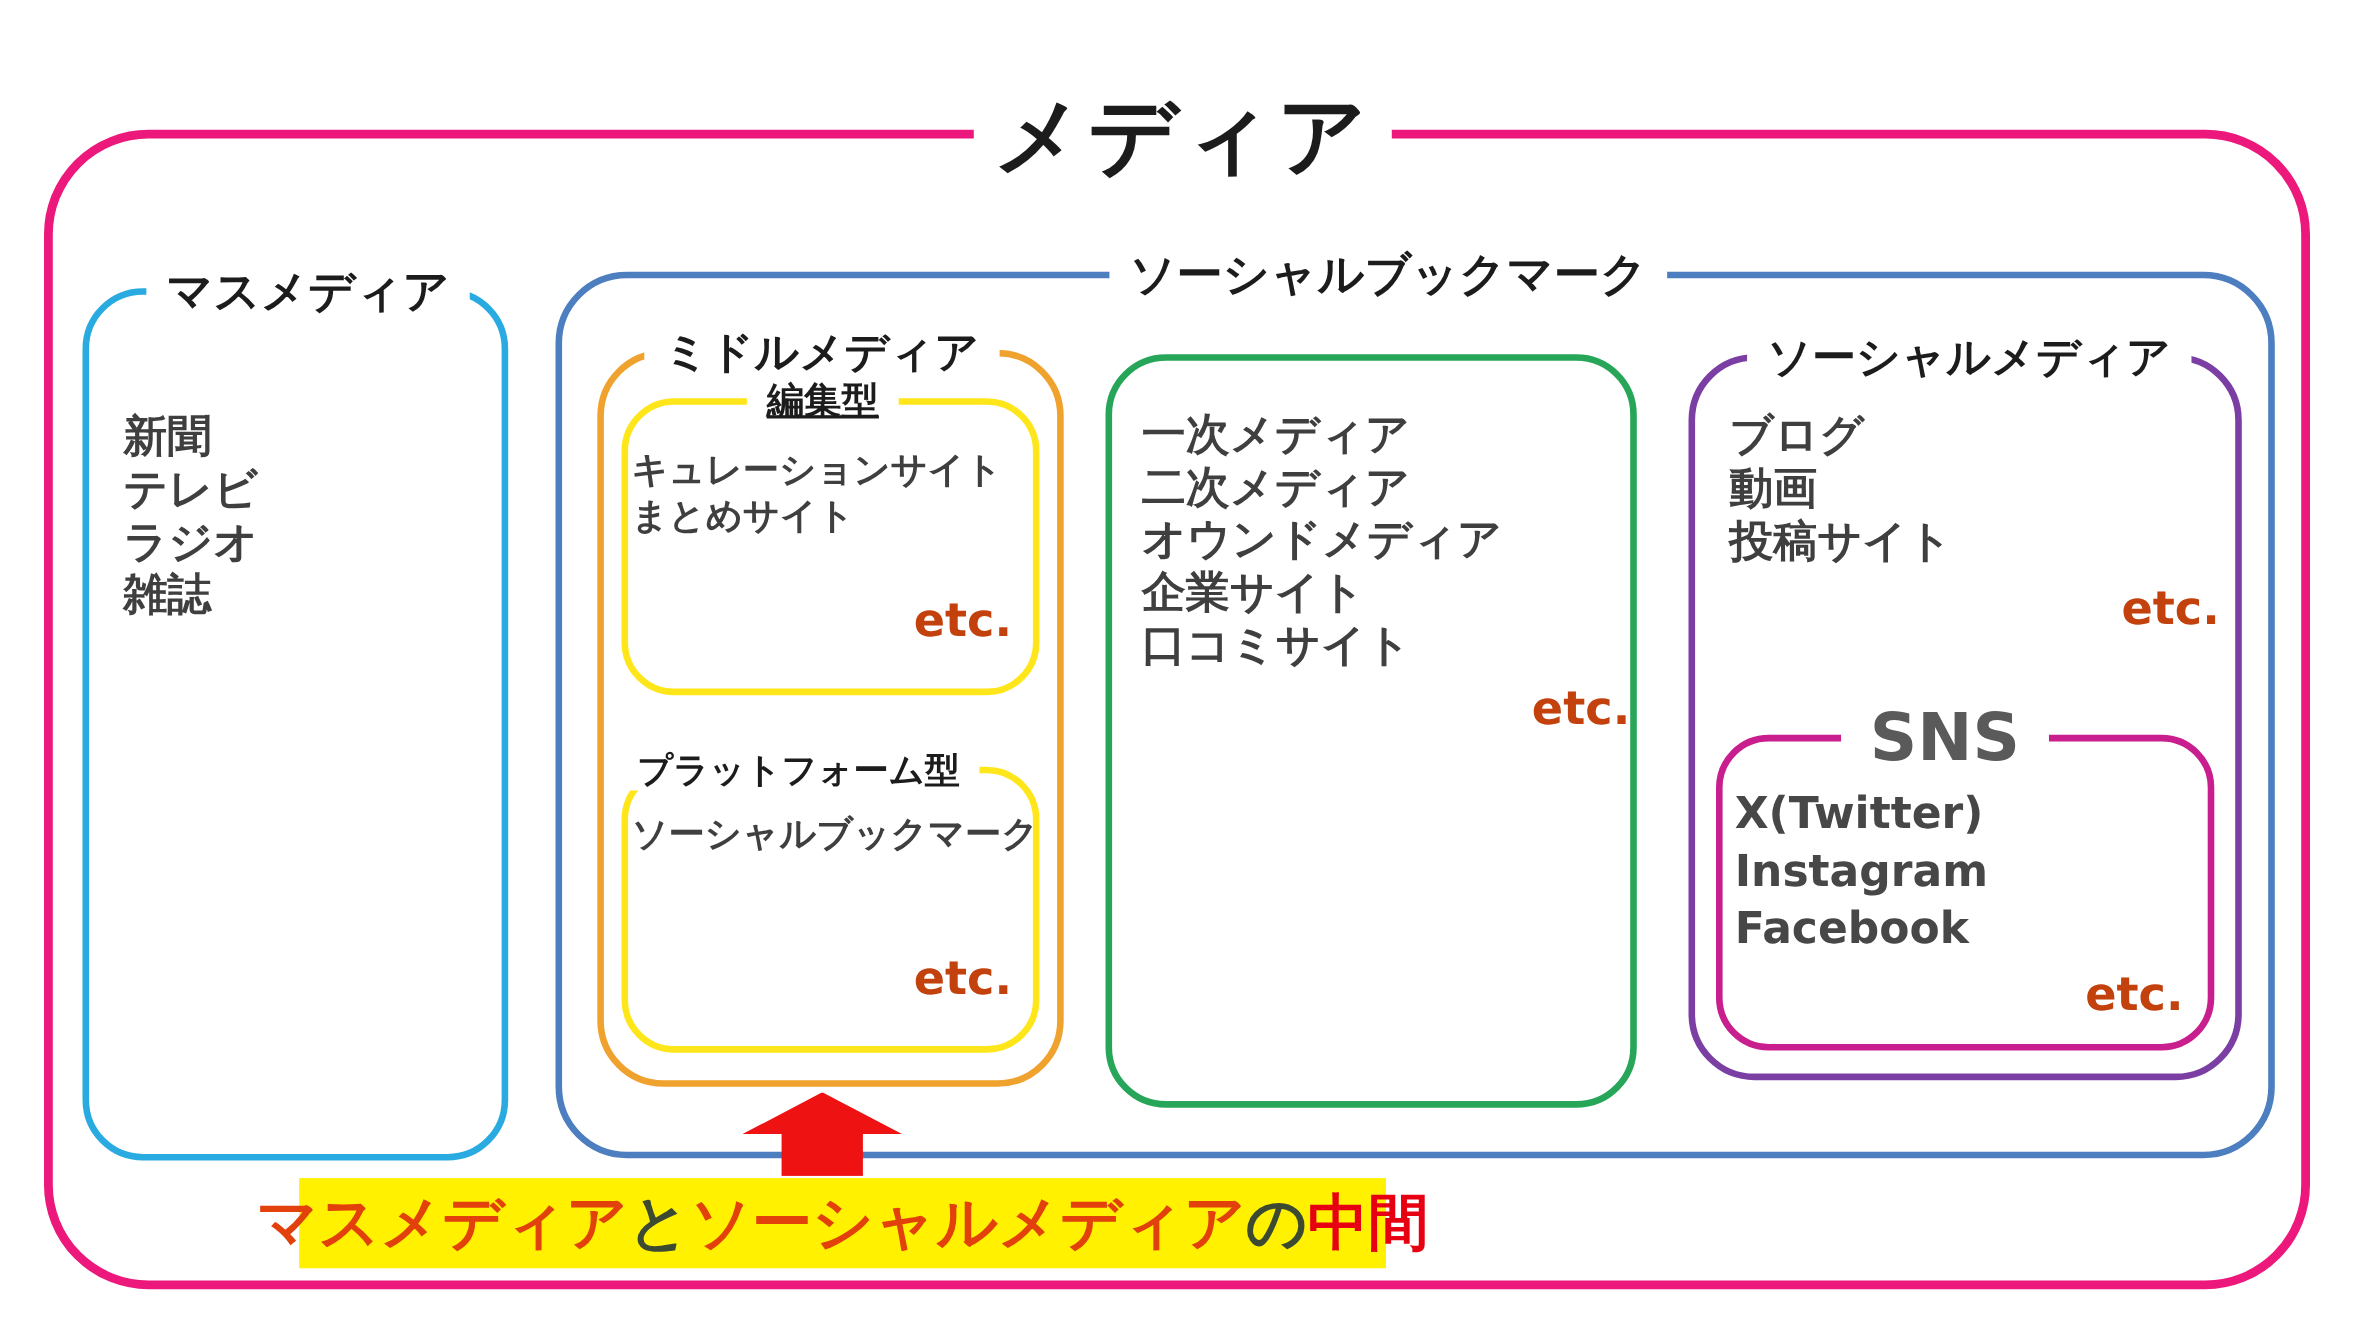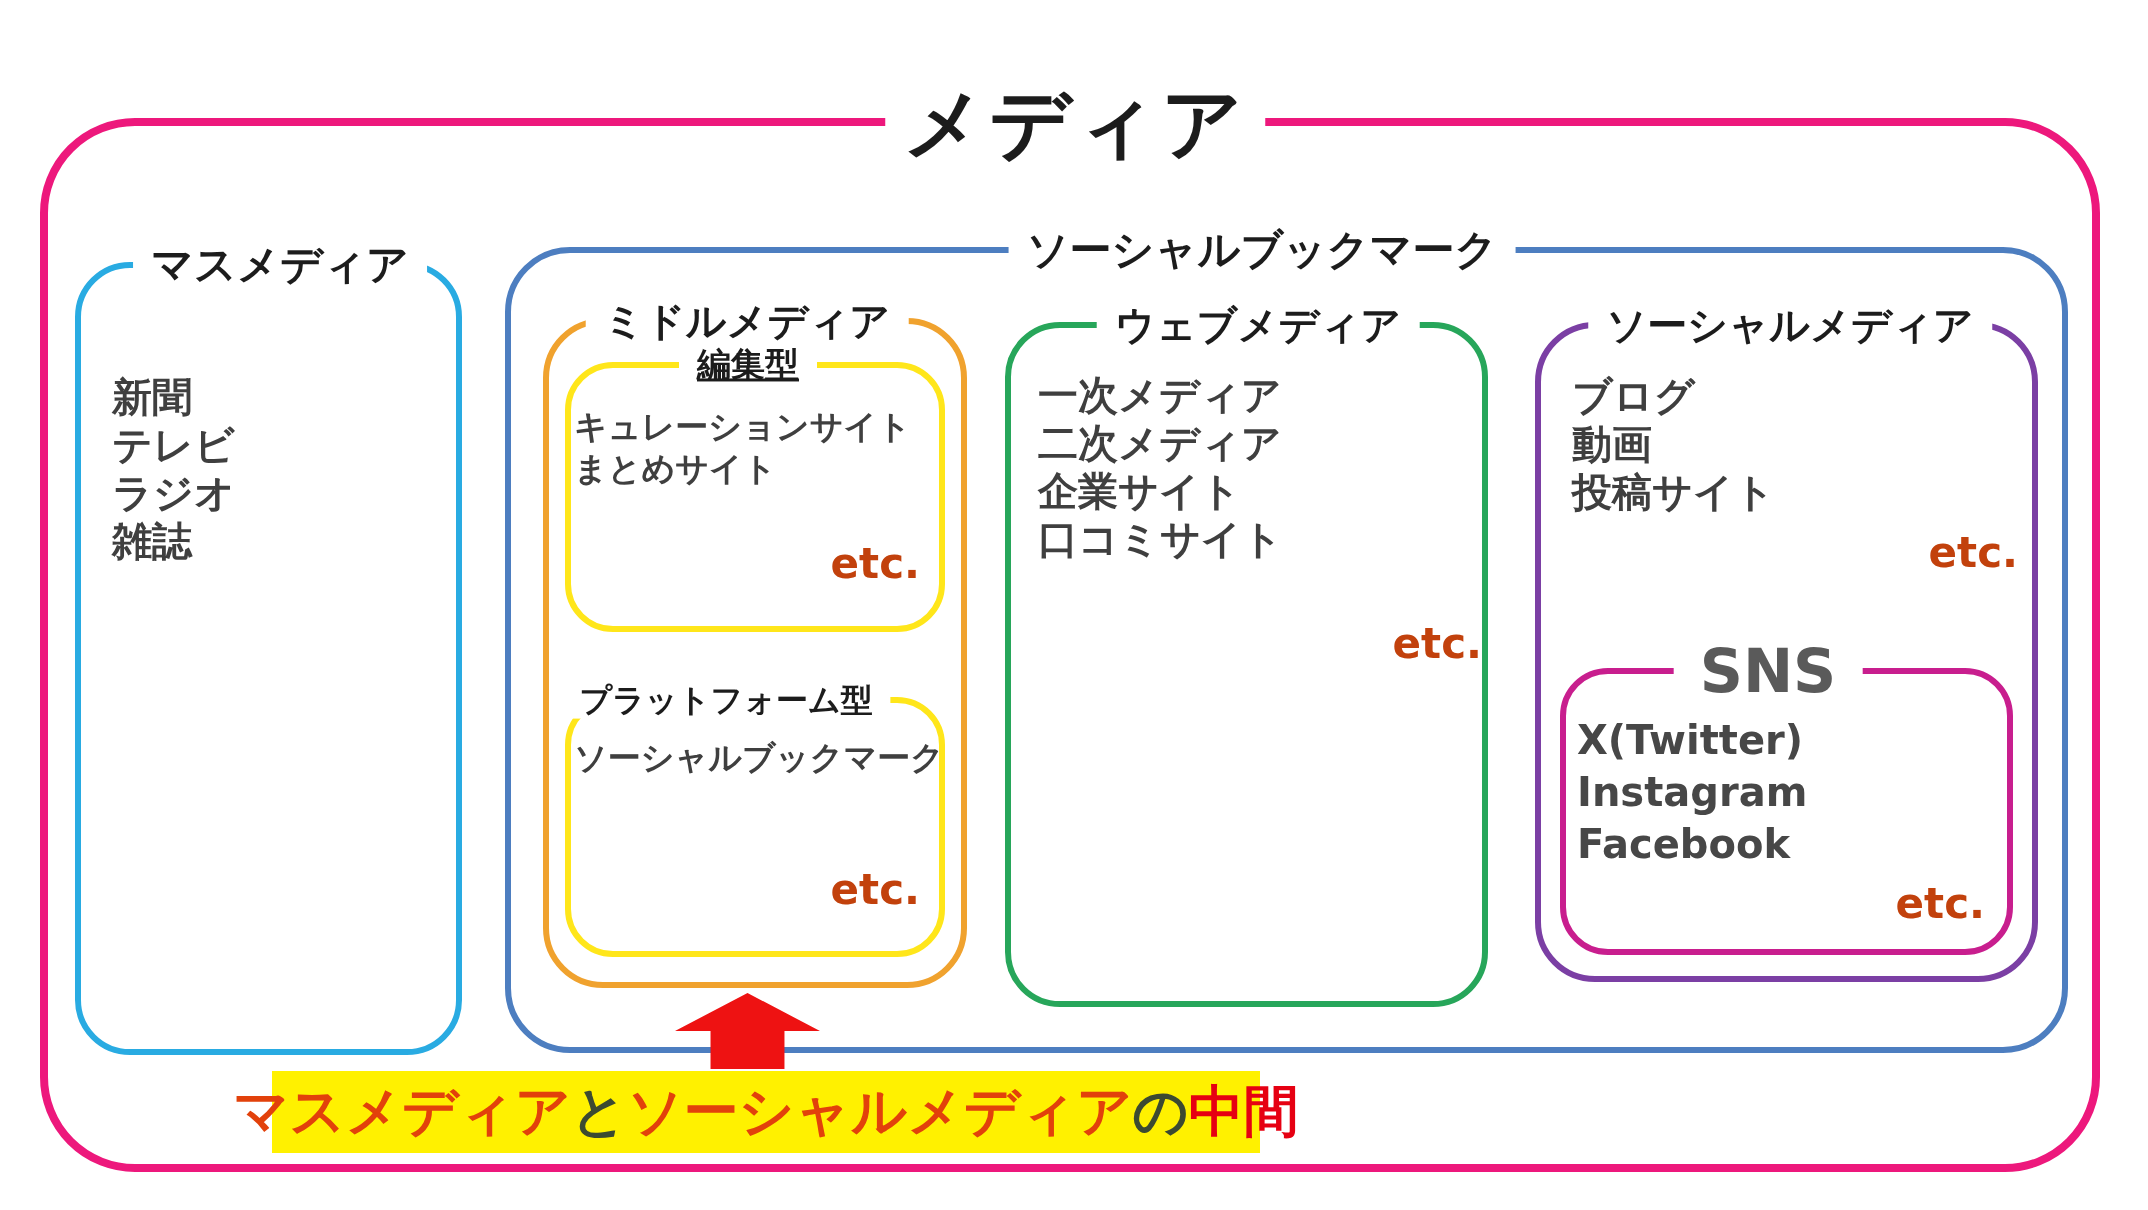--- a/index.html
+++ b/index.html
@@ -98,21 +98,20 @@
   <div class="box" id="web-box"></div>
   <div class="box" id="social-box"></div>
   <div class="box" id="sns-box"></div>
 
   <div class="label" id="title-label">メディア</div>
   <div class="label" id="mass-label">マスメディア</div>
   <div class="label" id="network-label">ソーシャルブックマーク</div>
   <div class="label" id="middle-label">ミドルメディア</div>
   <div class="label" id="edit-label">編集型</div>
   <div class="label" id="platform-label">プラットフォーム型</div>
-  <div class="label" id="web-label">ウェブメディア</div>
   <div class="label" id="social-label">ソーシャルメディア</div>
   <div class="label" id="sns-label">SNS</div>
 
   <div class="list" id="mass-list">
     <span class="line">新聞</span>
     <span class="line">テレビ</span>
     <span class="line">ラジオ</span>
     <span class="line">雑誌</span>
   </div>
 
@@ -123,20 +122,21 @@
   <div class="etc" id="edit-etc">etc.</div>
 
   <div class="list" id="platform-list">
     <span class="line">ソーシャルブックマーク</span>
   </div>
   <div class="etc" id="platform-etc">etc.</div>
 
   <div class="list" id="web-list">
     <span class="line">一次メディア</span>
     <span class="line">二次メディア</span>
+    <span class="line">オウンドメディア</span>
     <span class="line">企業サイト</span>
     <span class="line">口コミサイト</span>
   </div>
   <div class="etc" id="web-etc">etc.</div>
 
   <div class="list" id="social-list">
     <span class="line">ブログ</span>
     <span class="line">動画</span>
     <span class="line">投稿サイト</span>
   </div>

